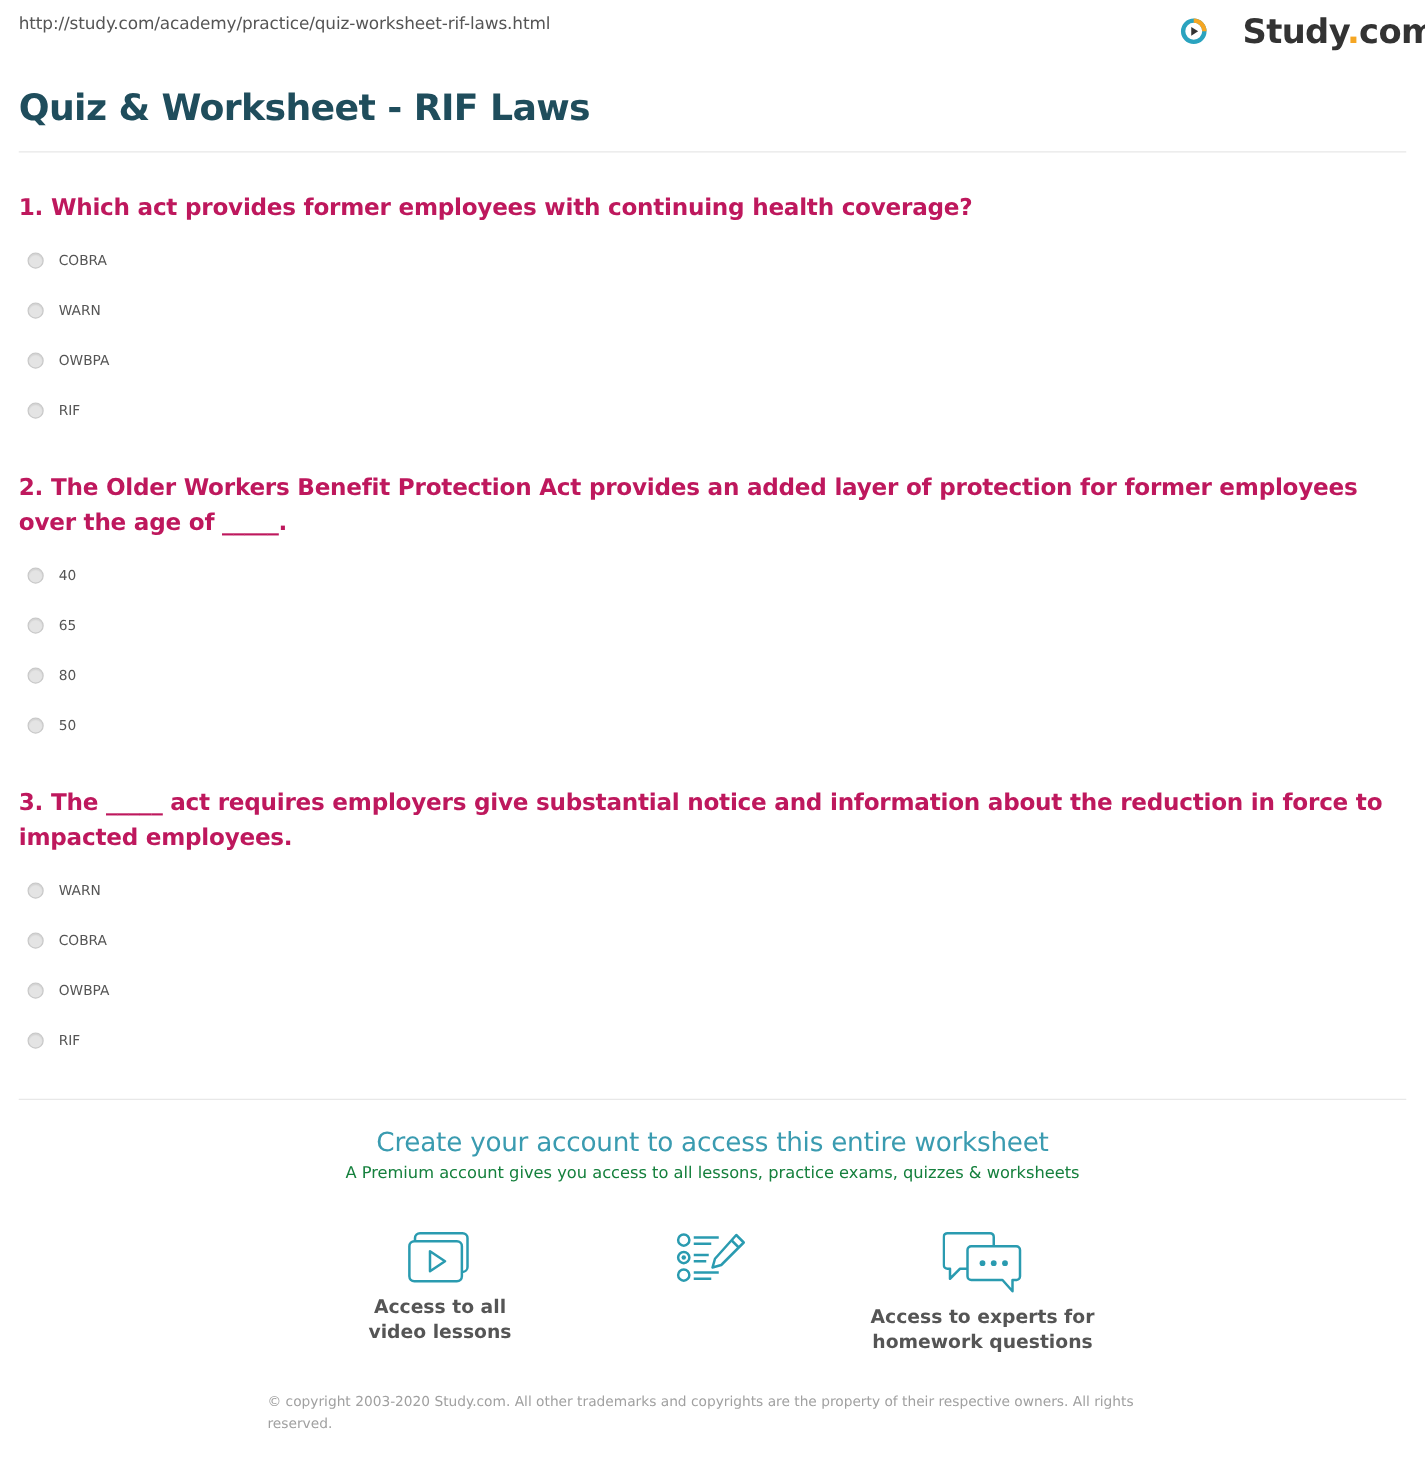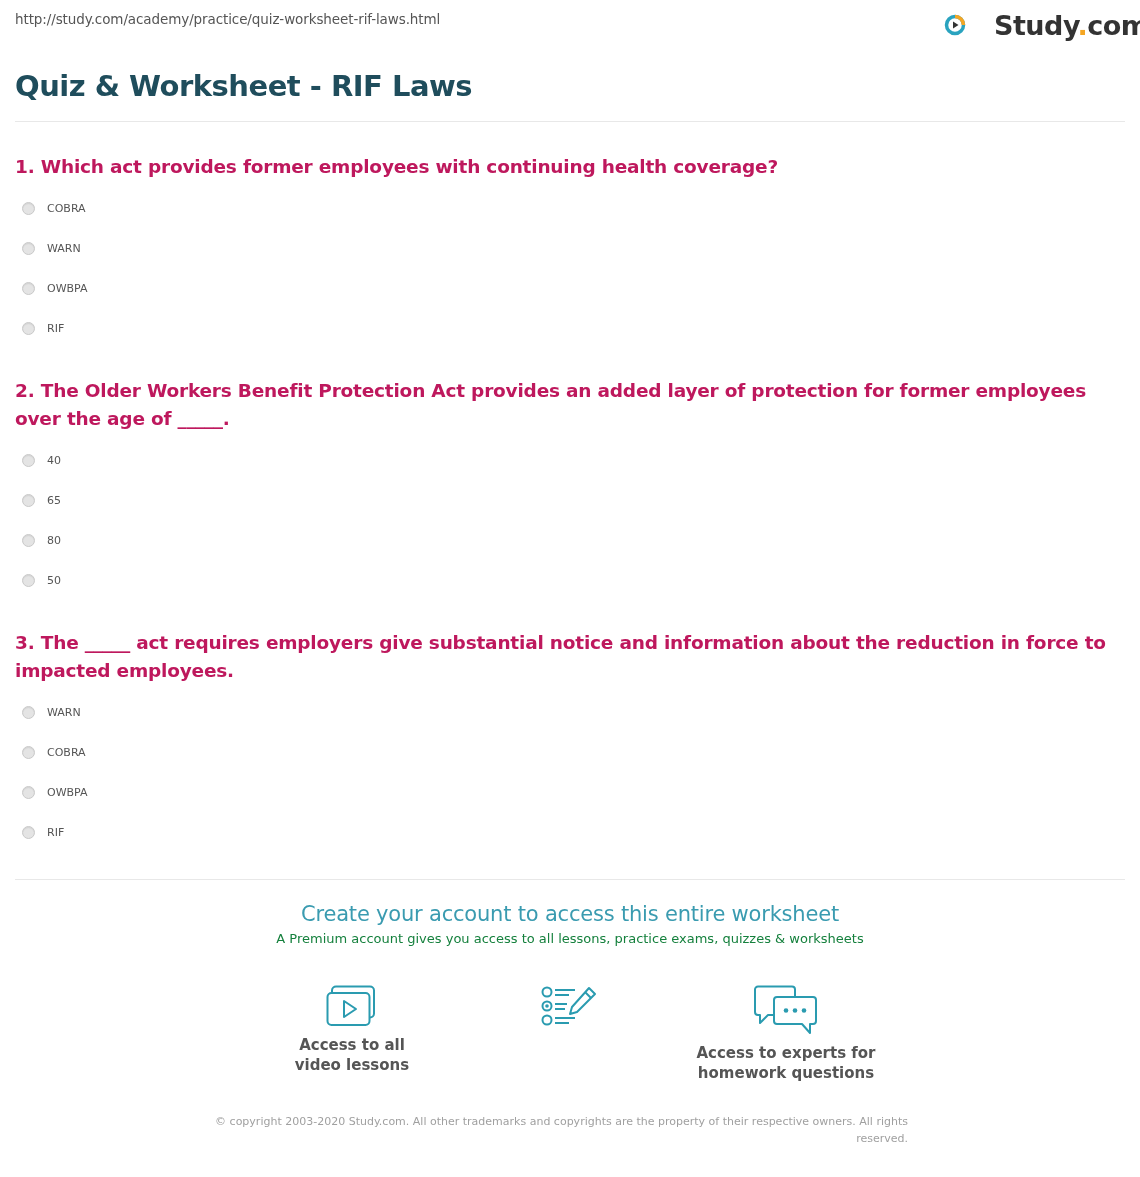--- a/index.html
+++ b/index.html
@@ -26,21 +26,21 @@
     .option-label { font-size: 11px; color: #555; }
 
     .cta { position: absolute; left: 0; width: 1140px; top: 902px; text-align: center; }
     .cta-title { font-size: 21px; color: #3a9bb0; font-weight: normal; letter-spacing: -0.2px; }
     .cta-sub { font-size: 13px; color: #15803d; margin-top: 5px; }
 
     .feature { position: absolute; top: 985px; width: 200px; text-align: center; }
     .feature svg { display: block; margin: 0 auto; }
     .feature-label { font-size: 15px; color: #555; line-height: 20px; margin-top: 8px; font-weight: bold; }
 
-    .copyright { position: absolute; left: 198px; width: 710px; top: 1113px; text-align: right; font-size: 11px; color: #a0a0a0; line-height: 17px; }
+    .copyright { position: absolute; left: 214px; width: 710px; top: 1113px; text-align: left; font-size: 11px; color: #a0a0a0; line-height: 17px; }
   </style>
 </head>
 <body>
 
 <div class="url">http://study.com/academy/practice/quiz-worksheet-rif-laws.html</div>
 
 <div class="logo">
   <span class="logo-mark">
     <svg width="22" height="22" viewBox="0 0 22 22">
       <circle cx="11" cy="11" r="8.5" fill="none" stroke="#2aa3bf" stroke-width="3.5"></circle>

